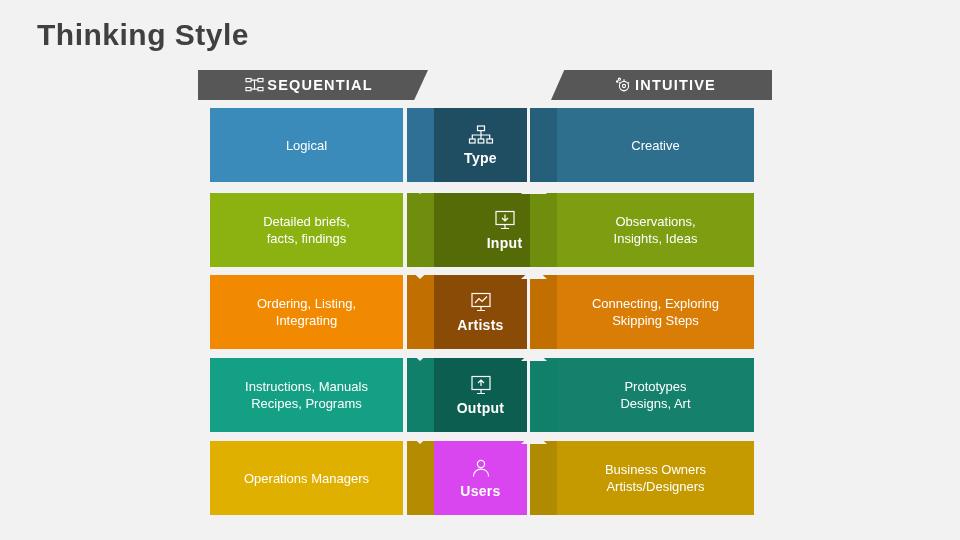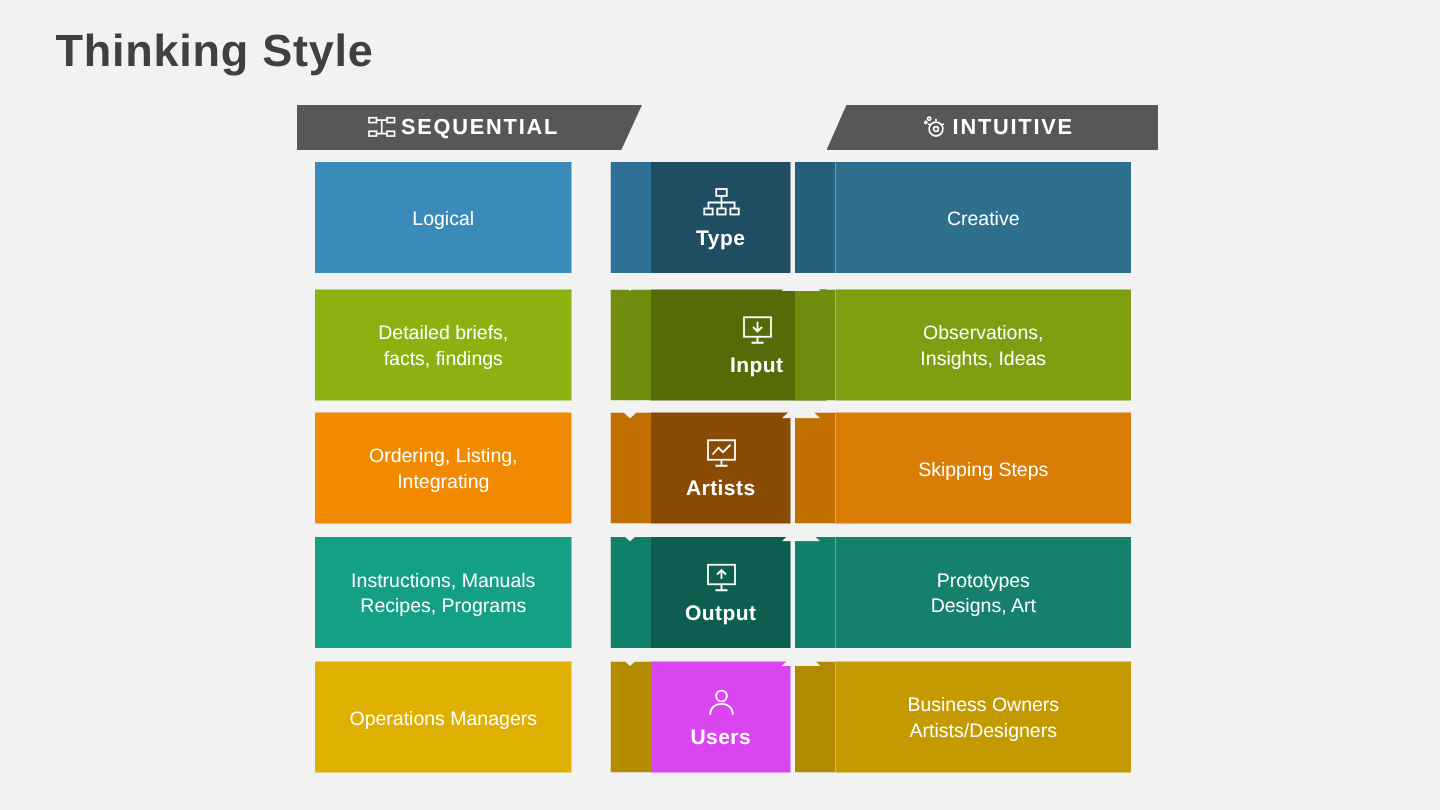--- a/index.html
+++ b/index.html
@@ -52,21 +52,21 @@
     display:flex;
     align-items:center;
     justify-content:center;
     text-align:center;
     color:#ffffff;
     font-size:13px;
     line-height:17px;
     box-sizing:border-box;
     padding:0 14px;
   }
-  .side-left{left:210px;width:171px;}
+  .side-left{left:210px;width:193px;}
   .side-right{left:557px;width:197px;}
   
   .wedge{
     position:absolute;
     top:0;height:74px;width:27px;
     opacity:1;
   }
   .wedge-left{left:407px;clip-path:polygon(0 0,100% 0,100% 100%,0 100%);}
   .wedge-right{left:530px;clip-path:polygon(0 0,100% 0,100% 100%,0 100%);}
 
@@ -189,20 +189,21 @@
         <rect x="4" y="1.5" width="18" height="13"></rect>
         <path d="M7 11 L11 6.5 L14 9.5 L19 4.5"></path>
         <path d="M9 18.5 H17 M13 14.5 V18.5"></path>
       </svg>
     </span>
     <span class="clabel">Artists</span>
   </div>
   <div class="wedge wedge-right" style="background:#c06f00;"></div>
   <div class="side side-right" style="background:#d97d06;">
     <div>
+      <div>Connecting, Exploring</div>
       <div>Skipping Steps</div>
     </div>
   </div>
 </div>
 
 <div class="row" style="top:358px;">
   <div class="side side-left" style="background:#14a085;">
     <div>
       <div>Instructions, Manuals</div>
       <div>Recipes, Programs</div>

